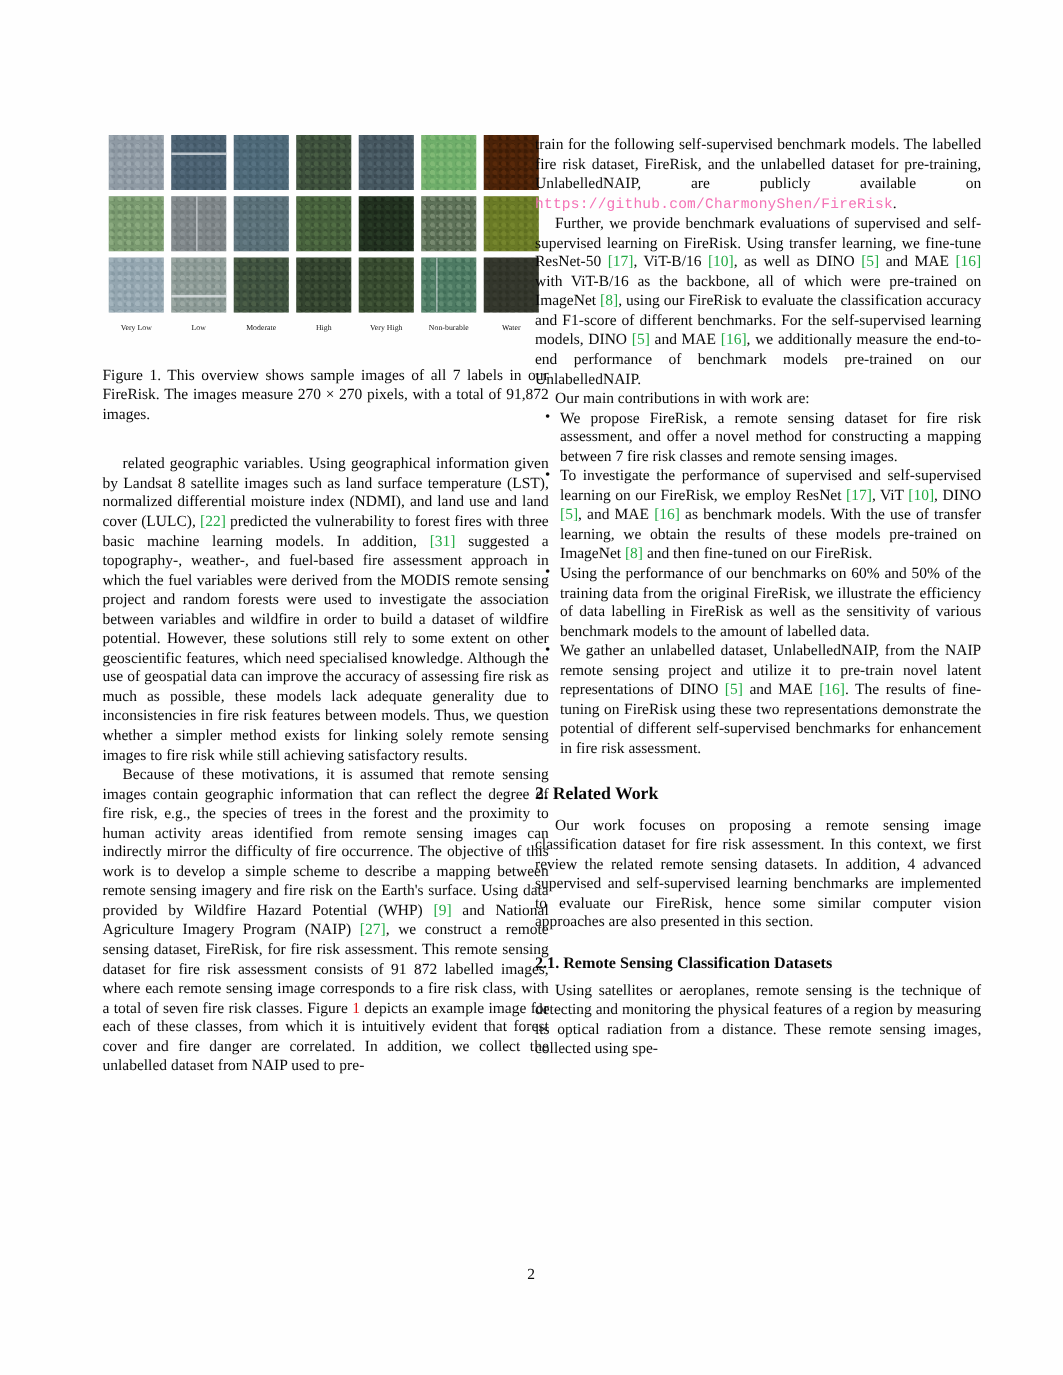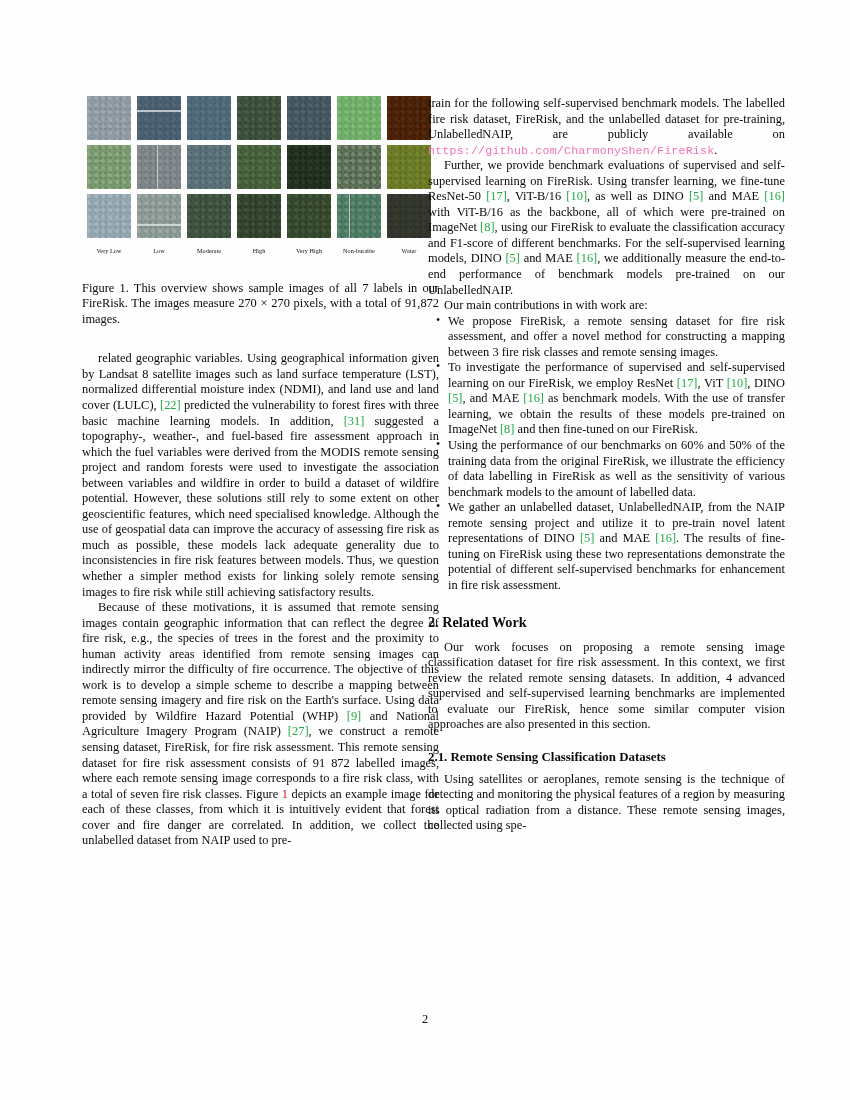--- a/index.html
+++ b/index.html
@@ -19,20 +19,21 @@
     position: absolute;
     inset: 0;
     background: #fefefe;
   }
   .col {
     position: absolute;
     width: 357px;
     text-align: justify;
     font-size: 12.4px;
     line-height: 15.55px;
+    margin-top: 12px;
   }
   .col-left  { left: 82px;  top: 96px; }
   .col-right { left: 428px; top: 96px; }
 
   p {
     margin: 0;
     text-indent: 16px;
     text-align: justify;
     text-justify: inter-word;
     hyphens: manual;
@@ -242,21 +243,21 @@
 
   <div class="col col-right">
 
     <p class="cont"><span>train for the following self-supervised benchmark models. The labelled fire risk dataset, FireRisk, and the unlabelled dataset for pre-training, UnlabelledNAIP, are publicly available on </span><span class="url">https://github.com/CharmonyShen/FireRisk</span><span>.</span></p>
 
     <p><span>Further, we provide benchmark evaluations of supervised and self-supervised learning on FireRisk. Using transfer learning, we fine-tune ResNet-50 </span><span class="cite">[17]</span><span>, ViT-B/16 </span><span class="cite">[10]</span><span>, as well as DINO </span><span class="cite">[5]</span><span> and MAE </span><span class="cite">[16]</span><span> with ViT-B/16 as the backbone, all of which were pre-trained on ImageNet </span><span class="cite">[8]</span><span>, using our FireRisk to evaluate the classification accuracy and F1-score of different benchmarks. For the self-supervised learning models, DINO </span><span class="cite">[5]</span><span> and MAE </span><span class="cite">[16]</span><span>, we additionally measure the end-to-end performance of benchmark models pre-trained on our UnlabelledNAIP.</span></p>
 
     <p>Our main contributions in with work are:</p>
 
     <ul class="contrib">
-      <li><span>We propose FireRisk, a remote sensing dataset for fire risk assessment, and offer a novel method for constructing a mapping between 3 fire risk classes and remote sensing images.</span></li>
+      <li><span>We propose FireRisk, a remote sensing dataset for fire risk assessment, and offer a novel method for constructing a mapping between 7 fire risk classes and remote sensing images.</span></li>
       <li><span>To investigate the performance of supervised and self-supervised learning on our FireRisk, we employ ResNet </span><span class="cite">[17]</span><span>, ViT </span><span class="cite">[10]</span><span>, DINO </span><span class="cite">[5]</span><span>, and MAE </span><span class="cite">[16]</span><span> as benchmark models. With the use of transfer learning, we obtain the results of these models pre-trained on ImageNet </span><span class="cite">[8]</span><span> and then fine-tuned on our FireRisk.</span></li>
       <li><span>Using the performance of our benchmarks on 60% and 50% of the training data from the original FireRisk, we illustrate the efficiency of data labelling in FireRisk as well as the sensitivity of various benchmark models to the amount of labelled data.</span></li>
       <li><span>We gather an unlabelled dataset, UnlabelledNAIP, from the NAIP remote sensing project and utilize it to pre-train novel latent representations of DINO </span><span class="cite">[5]</span><span> and MAE </span><span class="cite">[16]</span><span>. The results of fine-tuning on FireRisk using these two representations demonstrate the potential of different self-supervised benchmarks for enhancement in fire risk assessment.</span></li>
     </ul>
 
     <h2 class="sec">2. Related Work</h2>
     <p>Our work focuses on proposing a remote sensing image classification dataset for fire risk assessment. In this context, we first review the related remote sensing datasets. In addition, 4 advanced supervised and self-supervised learning benchmarks are implemented to evaluate our FireRisk, hence some similar computer vision approaches are also presented in this section.</p>
 
     <h3 class="subsec">2.1. Remote Sensing Classification Datasets</h3>
     <p>Using satellites or aeroplanes, remote sensing is the technique of detecting and monitoring the physical features of a region by measuring its optical radiation from a distance. These remote sensing images, collected using spe-</p>

